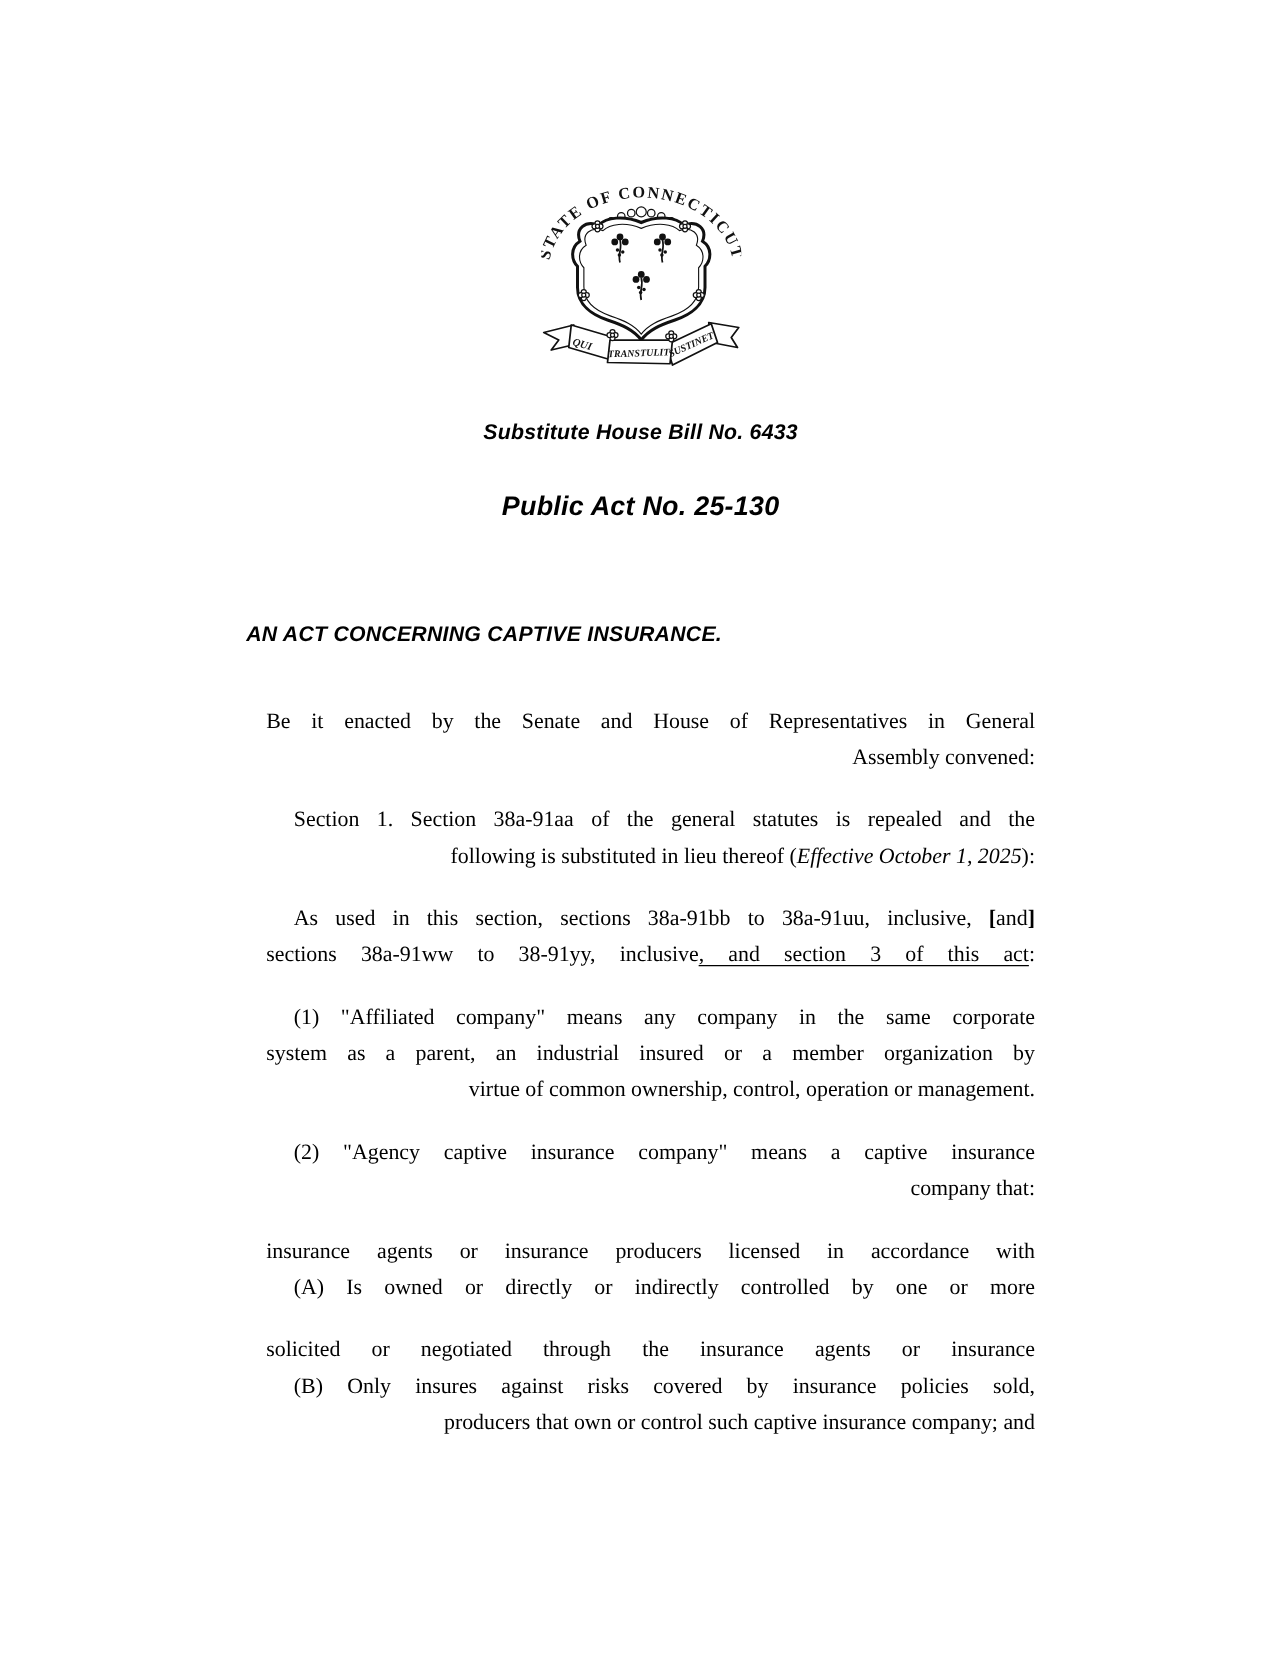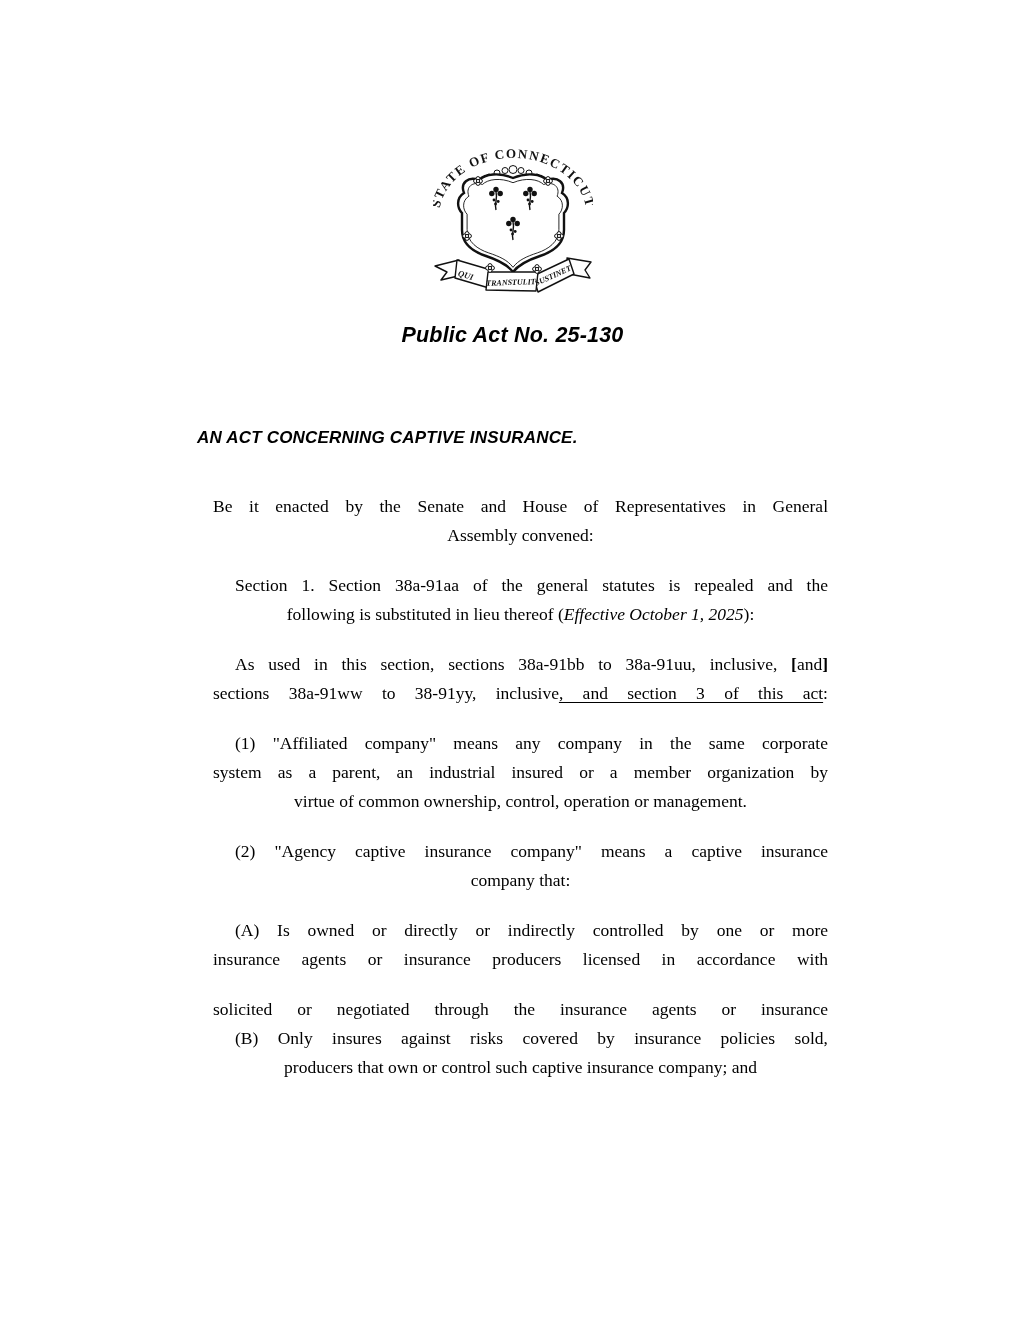--- a/index.html
+++ b/index.html
@@ -30,21 +30,21 @@
     margin-top: 40px;
     text-align: center;
     font-family: "Liberation Sans", sans-serif;
     font-weight: bold;
     font-style: italic;
     font-size: 17px;
     line-height: 20px;
     letter-spacing: 0.2px;
   }
   .act-title {
-    margin-top: 28px;
+    margin-top: 38px;
     text-align: center;
     font-family: "Liberation Sans", sans-serif;
     font-weight: bold;
     font-style: italic;
     font-size: 21.5px;
     line-height: 23px;
     letter-spacing: 0.2px;
   }
   .act-heading {
     margin-top: 82px;
@@ -61,21 +61,21 @@
     font-size: 17.5px;
     margin-left: 16px;
   }
   .para {
     margin: 0 0 21px 0;
   }
   .line {
     display: block;
     height: 29px;
     line-height: 29px;
-    text-align: center;
+    text-align: right;
     white-space: normal;
     overflow: visible;
   }
   .line.just {
     text-align: justify;
     text-align-last: justify;
   }
   .line.indent {
     text-indent: 22px;
   }
@@ -169,20 +169,21 @@
         <use href="#rosette" transform="translate(104 121)"></use>
 
         <g class="seal-small-text" fill="#111" stroke="none">
           <text font-size="8.5" font-weight="bold" font-style="italic" transform="translate(32 130) rotate(16)" text-anchor="middle" font-family="Liberation Serif, serif">QUI</text>
           <text font-size="8" font-weight="bold" font-style="italic" transform="translate(78 137) rotate(-2)" text-anchor="middle" font-family="Liberation Serif, serif">TRANSTULIT</text>
           <text font-size="8" font-weight="bold" font-style="italic" transform="translate(121 130) rotate(-24)" text-anchor="middle" font-family="Liberation Serif, serif">SUSTINET</text>
         </g>
       </svg>
     </div>
 
+    <div class="bill-title">Substitute House Bill No. 6433</div>
     <div class="act-title">Public Act No. 25-130</div>
     <div class="act-heading">AN ACT CONCERNING CAPTIVE INSURANCE.</div>
 
     <div class="doc-body">
         <div class="para">
           <div class="line just"><span class="seg">Be it enacted by the Senate and House of Representatives in General</span></div>
           <div class="line"><span class="seg">Assembly convened:</span></div>
         </div>
         <div class="para">
           <div class="line just indent"><span class="seg">Section 1. Section 38a-91aa of the general statutes is repealed and the</span></div>
@@ -195,22 +196,22 @@
         <div class="para">
           <div class="line just indent"><span class="seg">(1) "Affiliated company" means any company in the same corporate</span></div>
           <div class="line just"><span class="seg">system as a parent, an industrial insured or a member organization by</span></div>
           <div class="line"><span class="seg">virtue of common ownership, control, operation or management.</span></div>
         </div>
         <div class="para">
           <div class="line just indent"><span class="seg">(2) "Agency captive insurance company" means a captive insurance</span></div>
           <div class="line"><span class="seg">company that:</span></div>
         </div>
         <div class="para">
+          <div class="line just"><span class="seg">insurance agents or insurance producers licensed in accordance with</span></div>
           <div class="line just indent"><span class="seg">(A) Is owned or directly or indirectly controlled by one or more</span></div>
-          <div class="line just"><span class="seg">insurance agents or insurance producers licensed in accordance with</span></div>
         </div>
         <div class="para">
           <div class="line just"><span class="seg">solicited or negotiated through the insurance agents or insurance</span></div>
           <div class="line just indent"><span class="seg">(B) Only insures against risks covered by insurance policies sold,</span></div>
           <div class="line"><span class="seg">producers that own or control such captive insurance company; and</span></div>
         </div>
       </div>
 
   </div>
 </div>

